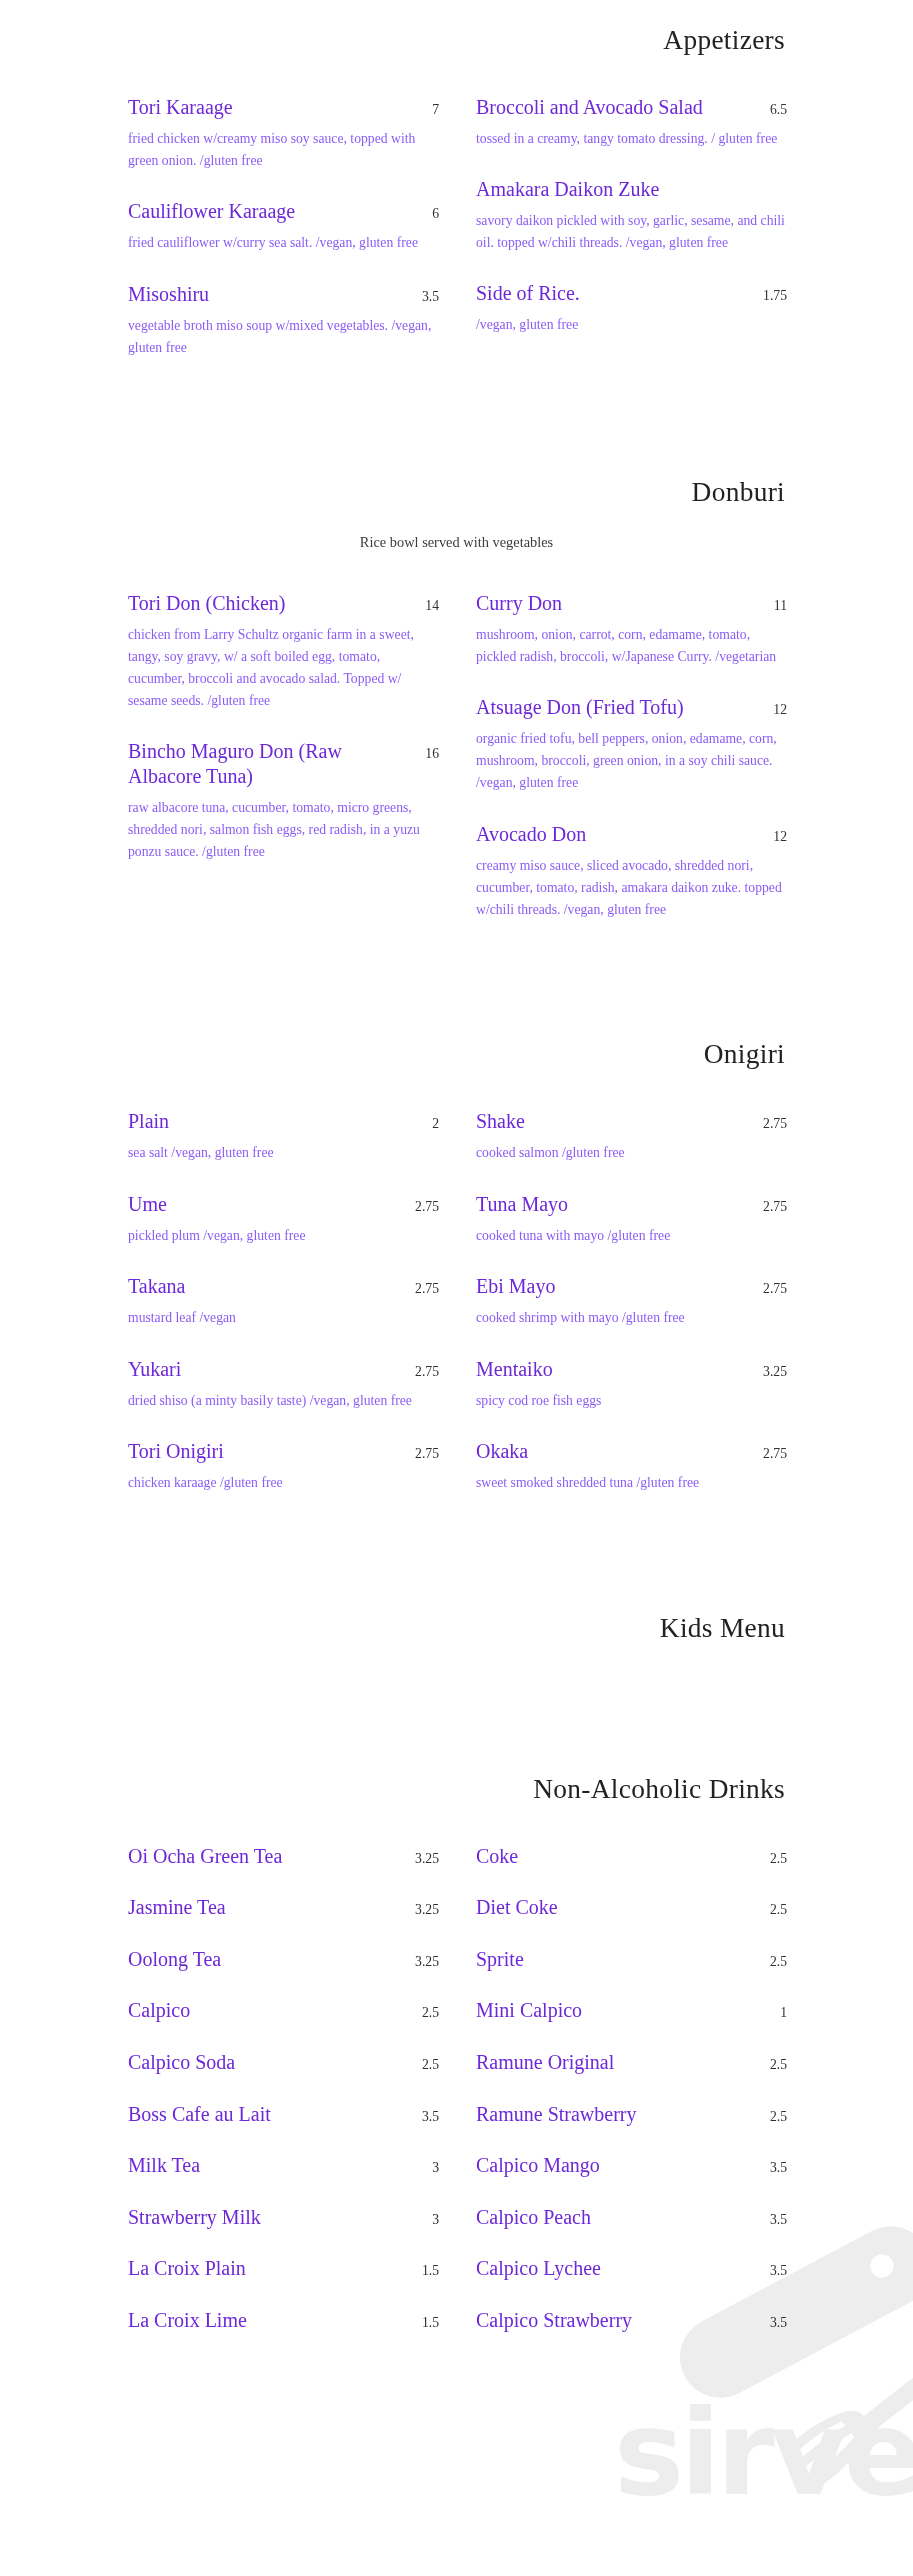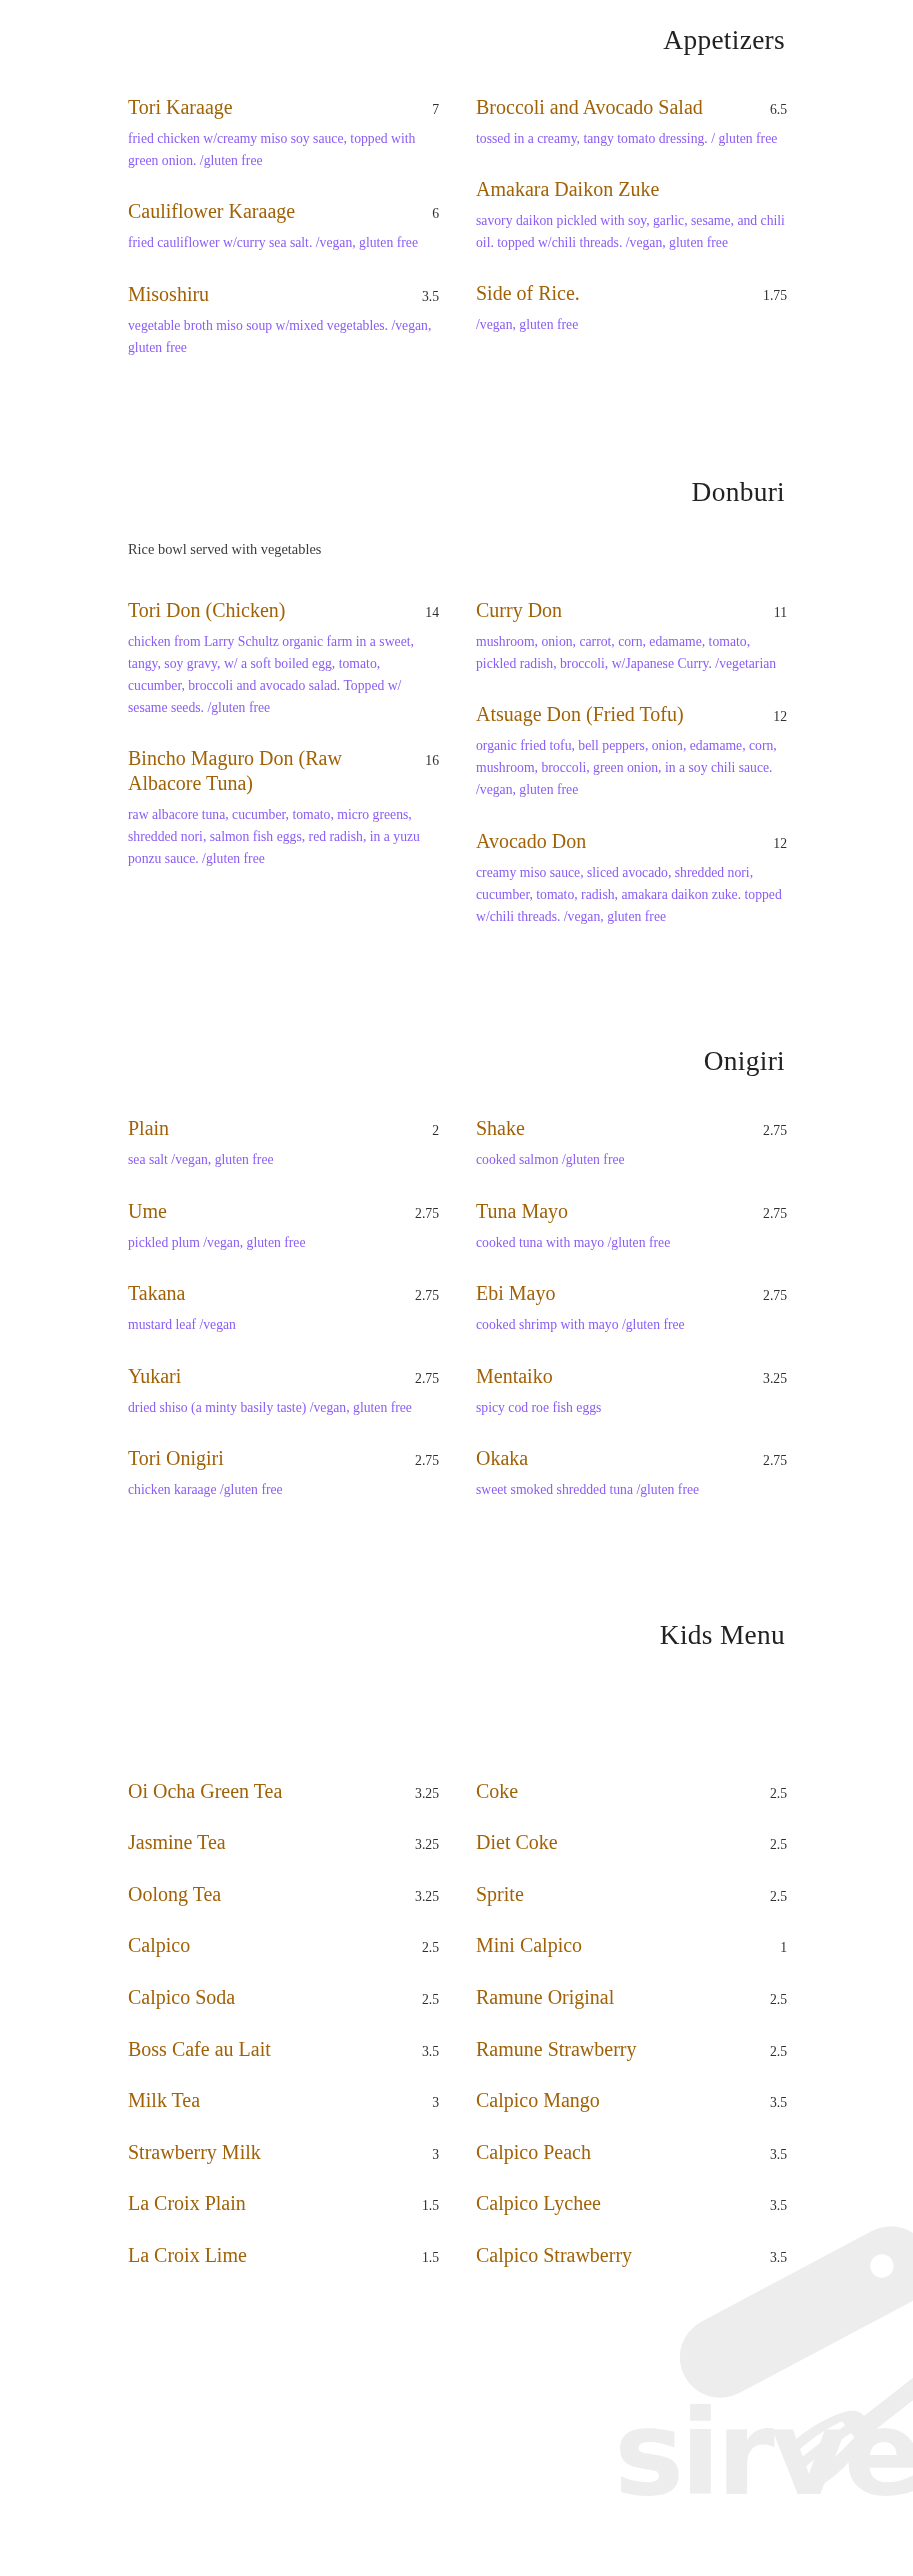--- a/index.html
+++ b/index.html
@@ -16,30 +16,30 @@
     pointer-events:none;user-select:none;
   }
   .content{position:relative;z-index:1;padding:0 128px;}
   .section{margin-top:89px;}
   .section:first-child{margin-top:9.6px;}
   .section-title{
     font-size:27.4px;line-height:34px;text-align:right;color:#222222;
     font-weight:400;letter-spacing:0.3px;
   }
   .section-subtitle{
-    font-size:14.4px;line-height:20.6px;margin-top:30px;text-align:left;color:#3c3c3c;
+    font-size:14.4px;line-height:20.6px;margin-top:23px;text-align:center;color:#3c3c3c;
   }
   .section-subtitle:empty{display:none;}
   .section-body{display:flex;column-gap:37px;margin-top:38px;}
   .menu-col{width:311px;flex:0 0 311px;}
   .item{margin-bottom:27.4px;}
   .item.no-desc{margin-bottom:26px;}
   .item-header{display:flex;justify-content:space-between;align-items:baseline;}
   .item-name{
-    font-size:20px;line-height:25px;color:#a16207;padding-right:9.6px;
+    font-size:20px;line-height:25px;color:#6d28d9;padding-right:9.6px;
   }
   .item-price{
     font-size:13.7px;line-height:20.6px;color:#2f2f2f;flex:0 0 auto;white-space:nowrap;
   }
   .item-desc{
     margin-top:7.5px;font-size:13.7px;line-height:22px;color:#8b5cf6;
   }
   .item-desc:empty{display:none;}
 </style>
 </head>
@@ -260,20 +260,21 @@
 
   <section class="section">
     <h2 class="section-title">Kids Menu</h2>
 
     <div class="section-body">
       <div class="menu-col"></div>
     </div>
   </section>
 
   <section class="section">
+    <h2 class="section-title">Non-Alcoholic Drinks</h2>
 
     <div class="section-body">
       <div class="menu-col">
   <div class="item no-desc">
     <div class="item-header">
       <span class="item-name">Oi Ocha Green Tea</span>
       <span class="item-price">3.25</span>
     </div>
 
   </div>

